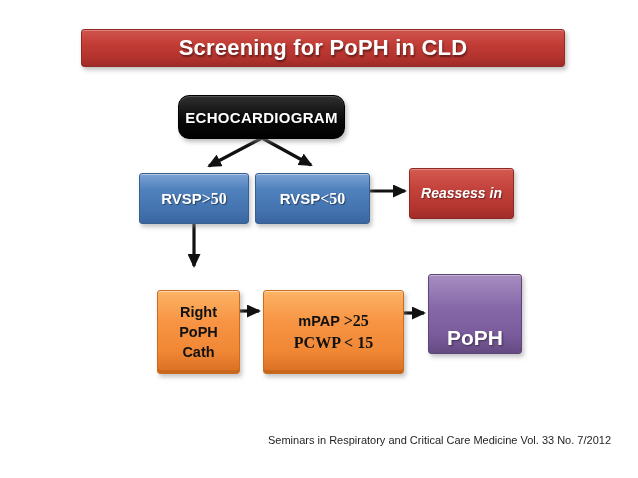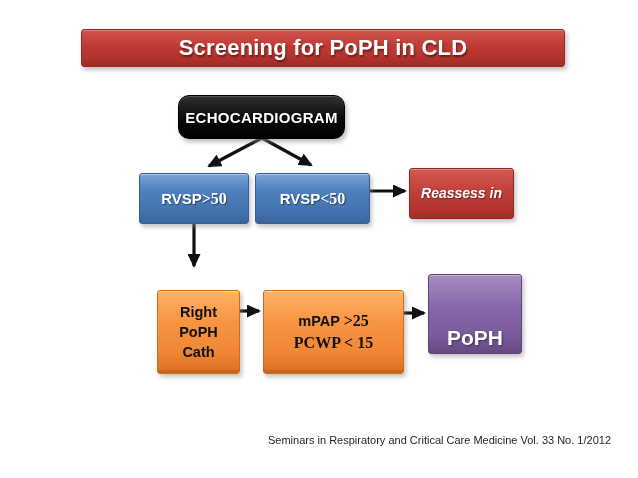--- a/index.html
+++ b/index.html
@@ -128,16 +128,16 @@
     <span class="lbl">
       <span style="display:block"><span>mPAP </span><span class="serif">&gt;25</span></span>
       <span style="display:block" class="serif">PCWP &lt; 15</span>
     </span>
   </div>
 
   <div class="box purple poph">
     <span class="lbl">PoPH</span>
   </div>
 
-  <div class="footer-citation">Seminars in Respiratory and Critical Care Medicine Vol. 33 No. 1/2012</div>
+  <div class="footer-citation">Seminars in Respiratory and Critical Care Medicine Vol. 33 No. 7/2012</div>
   <div class="footer-page">23</div>
 
 </div>
 
 </body></html>

